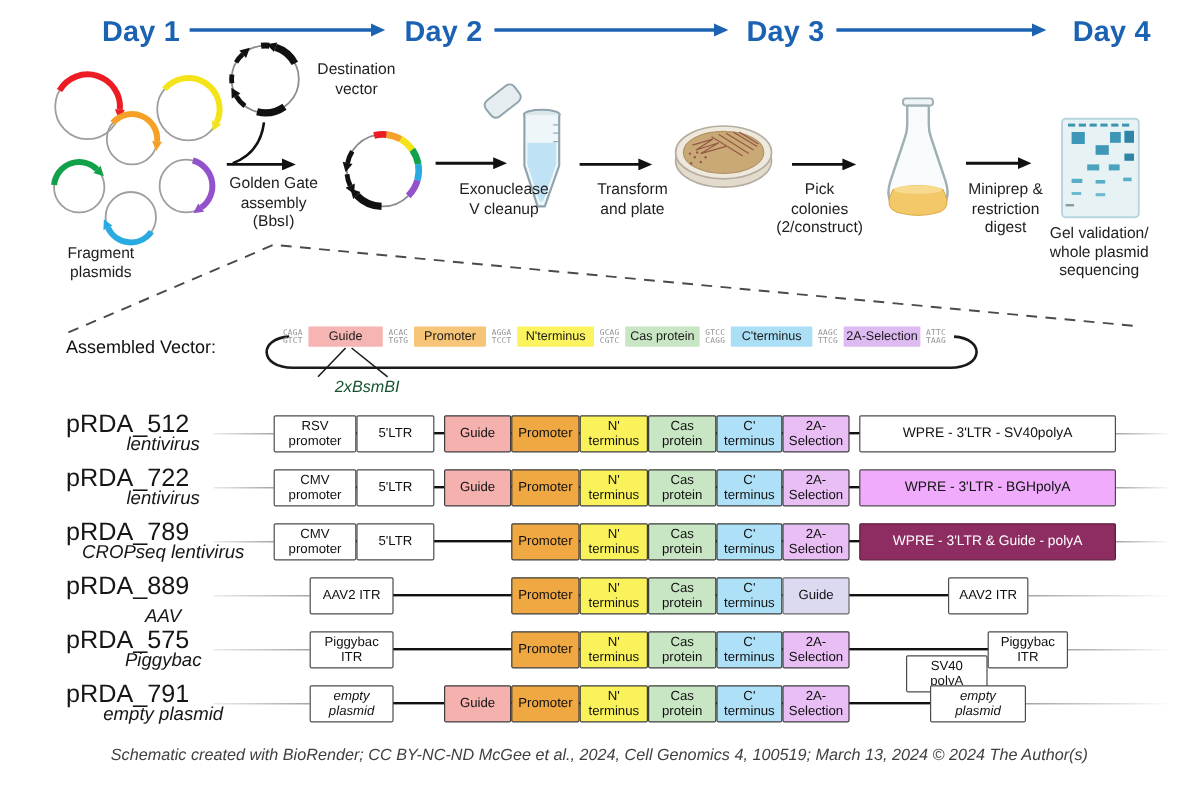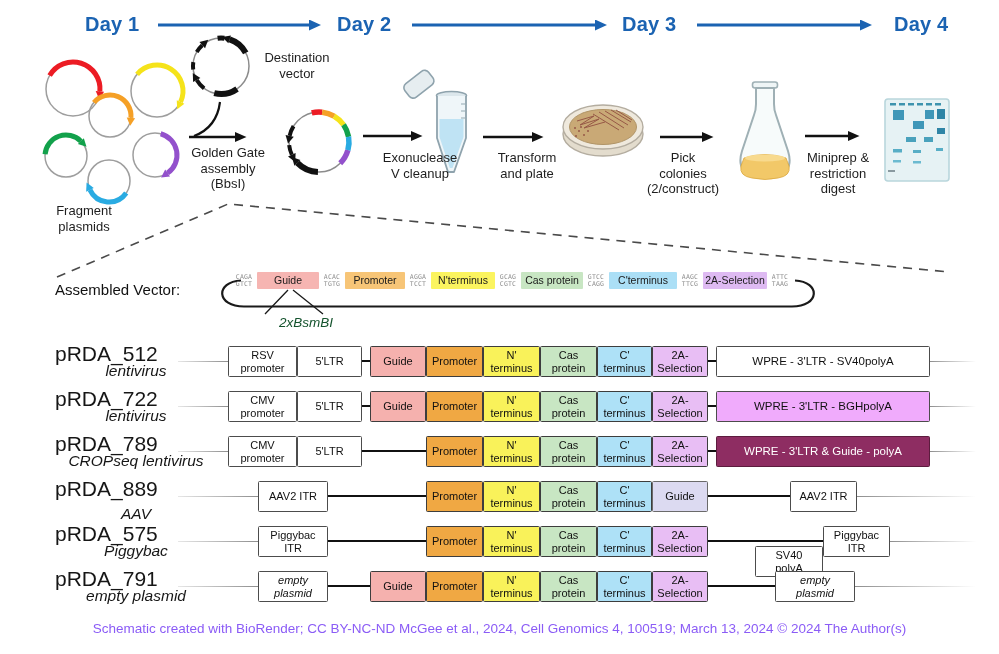--- a/index.html
+++ b/index.html
@@ -1,19 +1,19 @@
 <!DOCTYPE html>
 <html><head>
 <meta charset="utf-8">
 <style>
   html,body{margin:0;padding:0;background:#fff;}
   #canvas{position:relative;width:999px;height:654px;background:#ffffff;overflow:hidden;
           font-family:"Liberation Sans","DejaVu Sans",sans-serif;color:#1a1a1a;}
   .abs{position:absolute;}
-  .day{position:absolute;top:13px;font-size:20px;font-weight:bold;color:#1b63b2;letter-spacing:.2px;}
+  .day{position:absolute;top:13px;font-size:24px;font-weight:bold;color:#1b63b2;letter-spacing:.2px;}
   .steplabel{position:absolute;transform:translateX(-50%);text-align:center;font-size:13px;
              line-height:15.5px;color:#1e1e1e;white-space:pre-line;}
   #av-label{position:absolute;left:55px;top:281px;font-size:15px;color:#111;}
   #bsmbi{position:absolute;left:306px;top:315px;transform:translateX(-50%);font-size:13.5px;
          font-style:italic;color:#14532d;}
   #vector-strip{position:absolute;left:231px;top:272px;height:17px;display:flex;align-items:center;}
   .seq{width:26px;text-align:center;font-family:"DejaVu Sans Mono","Liberation Mono",monospace;
        font-size:6.5px;line-height:7px;color:#8f8f8f;letter-spacing:.2px;}
   .sbox{height:16.5px;line-height:16.5px;text-align:center;font-size:10.5px;color:#1a1a1a;
         white-space:nowrap;border-radius:1px;}
@@ -22,21 +22,21 @@
            color:#161616;line-height:17px;}
   .baseline{position:absolute;height:2.4px;background:#111;}
   .leadL{position:absolute;height:1.8px;background:linear-gradient(to right,#e6e6e6,#8e8e8e);}
   .leadR{position:absolute;height:1.8px;background:linear-gradient(to right,#8e8e8e,rgba(255,255,255,0));}
   .box{position:absolute;height:31px;display:flex;align-items:center;justify-content:center;
        text-align:center;font-size:11px;line-height:12.5px;white-space:pre-line;
        border:1.4px solid #3d3d3d;border-radius:1.5px;box-sizing:border-box;color:#111;}
   .box.white{border-color:#4c4c4c;}
   .box.wide{font-size:11.5px;}
   #caption{position:absolute;left:0;right:0;top:621px;text-align:center;font-size:13.5px;
-           color:#8b5cf6;}
+           font-style:italic;color:#404040;}
 </style>
 </head>
 <body>
 
 <div id="canvas">
 
   <div class="day" style="left:85px">Day 1</div>
   <div class="day" style="left:337px">Day 2</div>
   <div class="day" style="left:622px">Day 3</div>
   <div class="day" style="left:894px">Day 4</div>
@@ -196,20 +196,23 @@
   <div class="steplabel" style="left:420px;top:150px">Exonuclease
 V cleanup</div>
   <div class="steplabel" style="left:527px;top:150px">Transform
 and plate</div>
   <div class="steplabel" style="left:683px;top:150px">Pick
 colonies
 (2/construct)</div>
   <div class="steplabel" style="left:838px;top:150px">Miniprep &amp;
 restriction
 digest</div>
+  <div class="steplabel" style="left:916px;top:186px">Gel validation/
+whole plasmid
+sequencing</div>
 
   <div id="av-label">Assembled Vector:</div>
   <div id="vector-strip">
       <div class="seq">
         <div>CAGA</div>
         <div>GTCT</div>
       </div>
       <div class="sbox" style="background: rgb(246, 181, 178); width: 62px;">Guide</div>
       <div class="seq">
         <div>ACAC</div>

